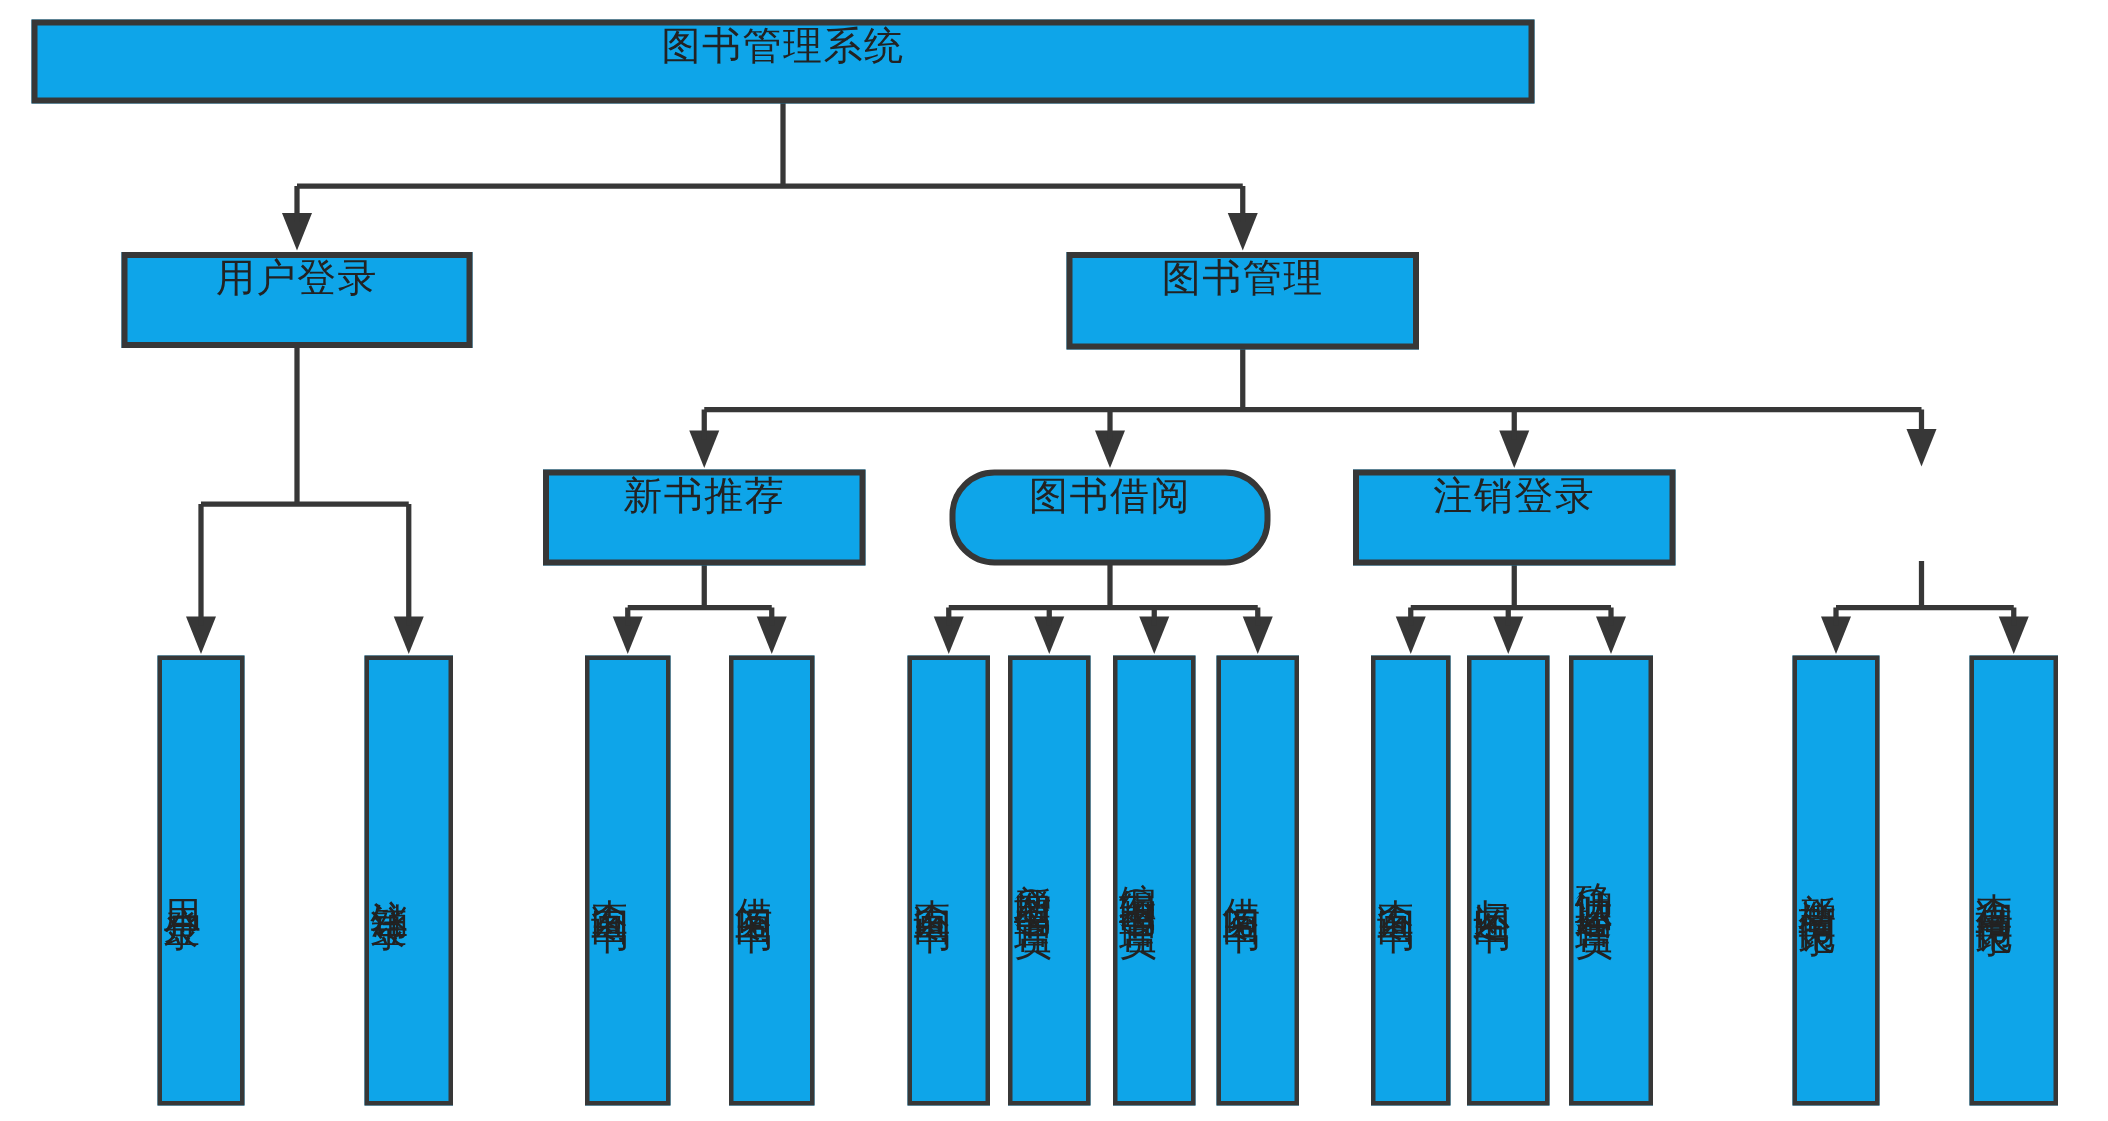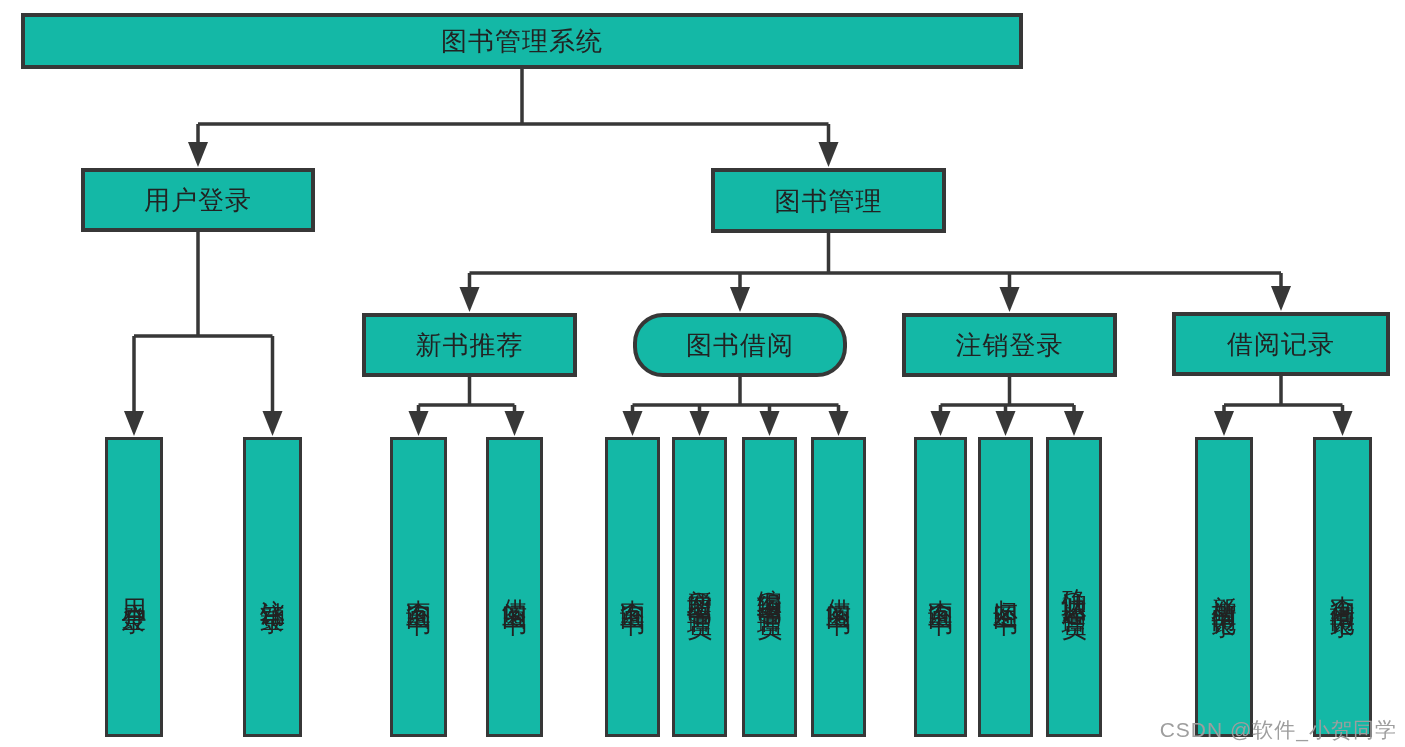--- a/index.html
+++ b/index.html
@@ -8,25 +8,25 @@
     width:1405px;height:747px;
     background:#ffffff;
     overflow:hidden;
     font-family:"Liberation Sans","DejaVu Sans",sans-serif;
   }
   #connectors{position:absolute;left:0;top:0;z-index:1;}
   .node{
     position:absolute;
     z-index:2;
     box-sizing:border-box;
-    background:#14b8a6;
+    background:#0ea5e9;
     border:4px solid #373737;
     color:#222222;
     display:flex;
-    align-items:center;
+    align-items:flex-start;
     justify-content:center;
     line-height:1;
   }
   .node.h{font-size:26px;letter-spacing:1px;}
   .node.v{
     border-width:3px;
     font-size:25px;
     writing-mode:vertical-lr;
     text-orientation:mixed;
     letter-spacing:4px;
@@ -61,41 +61,37 @@
       <polygon points="689.5,411 709.5,411 699.5,436" fill="#373737"></polygon>
       <polygon points="759.5,411 779.5,411 769.5,436" fill="#373737"></polygon>
       <polygon points="828.5,411 848.5,411 838.5,436" fill="#373737"></polygon>
       <polygon points="930.5,411 950.5,411 940.5,436" fill="#373737"></polygon>
       <polygon points="995.5,411 1015.5,411 1005.5,436" fill="#373737"></polygon>
       <polygon points="1064,411 1084,411 1074,436" fill="#373737"></polygon>
       <polygon points="1214,411 1234,411 1224,436" fill="#373737"></polygon>
       <polygon points="1332.5,411 1352.5,411 1342.5,436" fill="#373737"></polygon>
       <path d="M522 67L522 124 M198 124L828.5 124 M198 124L198 148 M828.5 124L828.5 148 M828.5 231L828.5 273 M469.5 273L1281 273 M469.5 273L469.5 293 M740 273L740 293 M1009.5 273L1009.5 293 M1281 273L1281 292 M198 230L198 336 M134 336L272.5 336 M134 336L134 417 M272.5 336L272.5 417 M469.5 375L469.5 405 M418.5 405L514.5 405 M418.5 405L418.5 417 M514.5 405L514.5 417 M740 375L740 405 M632.5 405L838.5 405 M632.5 405L632.5 417 M699.5 405L699.5 417 M769.5 405L769.5 417 M838.5 405L838.5 417 M1009.5 375L1009.5 405 M940.5 405L1074 405 M940.5 405L940.5 417 M1005.5 405L1005.5 417 M1074 405L1074 417 M1281 374L1281 405 M1224 405L1342.5 405 M1224 405L1224 417 M1342.5 405L1342.5 417" fill="none" stroke="#373737" stroke-width="3.5"></path>
     </svg>
-  <div id="watermark" style="color: rgb(158, 158, 158);">CSDN @软件_小贺同学</div>
 <div class="node h" style="left: 21px; top: 13px; width: 1002px; height: 56px; border-color: rgb(55, 55, 55); color: rgb(34, 34, 34);">
       <span>图书管理系统</span>
     </div>
     <div class="node h" style="left: 81px; top: 168px; width: 234px; height: 64px; border-color: rgb(55, 55, 55); color: rgb(34, 34, 34);">
       <span>用户登录</span>
     </div>
     <div class="node h" style="left: 362px; top: 313px; width: 215px; height: 64px; border-color: rgb(55, 55, 55); color: rgb(34, 34, 34);">
       <span>新书推荐</span>
     </div>
     <div class="node h" style="left: 711px; top: 168px; width: 235px; height: 65px; border-color: rgb(55, 55, 55); color: rgb(34, 34, 34);">
       <span>图书管理</span>
     </div>
     <div class="node h" style="left: 633px; top: 313px; width: 214px; height: 64px; border-color: rgb(55, 55, 55); color: rgb(34, 34, 34); border-radius: 30px;">
       <span>图书借阅</span>
     </div>
     <div class="node h" style="left: 902px; top: 313px; width: 215px; height: 64px; border-color: rgb(55, 55, 55); color: rgb(34, 34, 34);">
       <span>注销登录</span>
-    </div>
-    <div class="node h" style="left: 1172px; top: 312px; width: 218px; height: 64px; border-color: rgb(55, 55, 55); color: rgb(34, 34, 34);">
-      <span>借阅记录</span>
     </div>
     <div class="node v" style="left: 105px; top: 437px; width: 58px; height: 300px; border-color: rgb(55, 55, 55); color: rgb(34, 34, 34);">
       <span>用户登录</span>
     </div>
     <div class="node v" style="left: 243px; top: 437px; width: 59px; height: 300px; border-color: rgb(55, 55, 55); color: rgb(34, 34, 34);">
       <span>注销登录</span>
     </div>
     <div class="node v" style="left: 390px; top: 437px; width: 57px; height: 300px; border-color: rgb(55, 55, 55); color: rgb(34, 34, 34);">
       <span>查询图书</span>
     </div>

